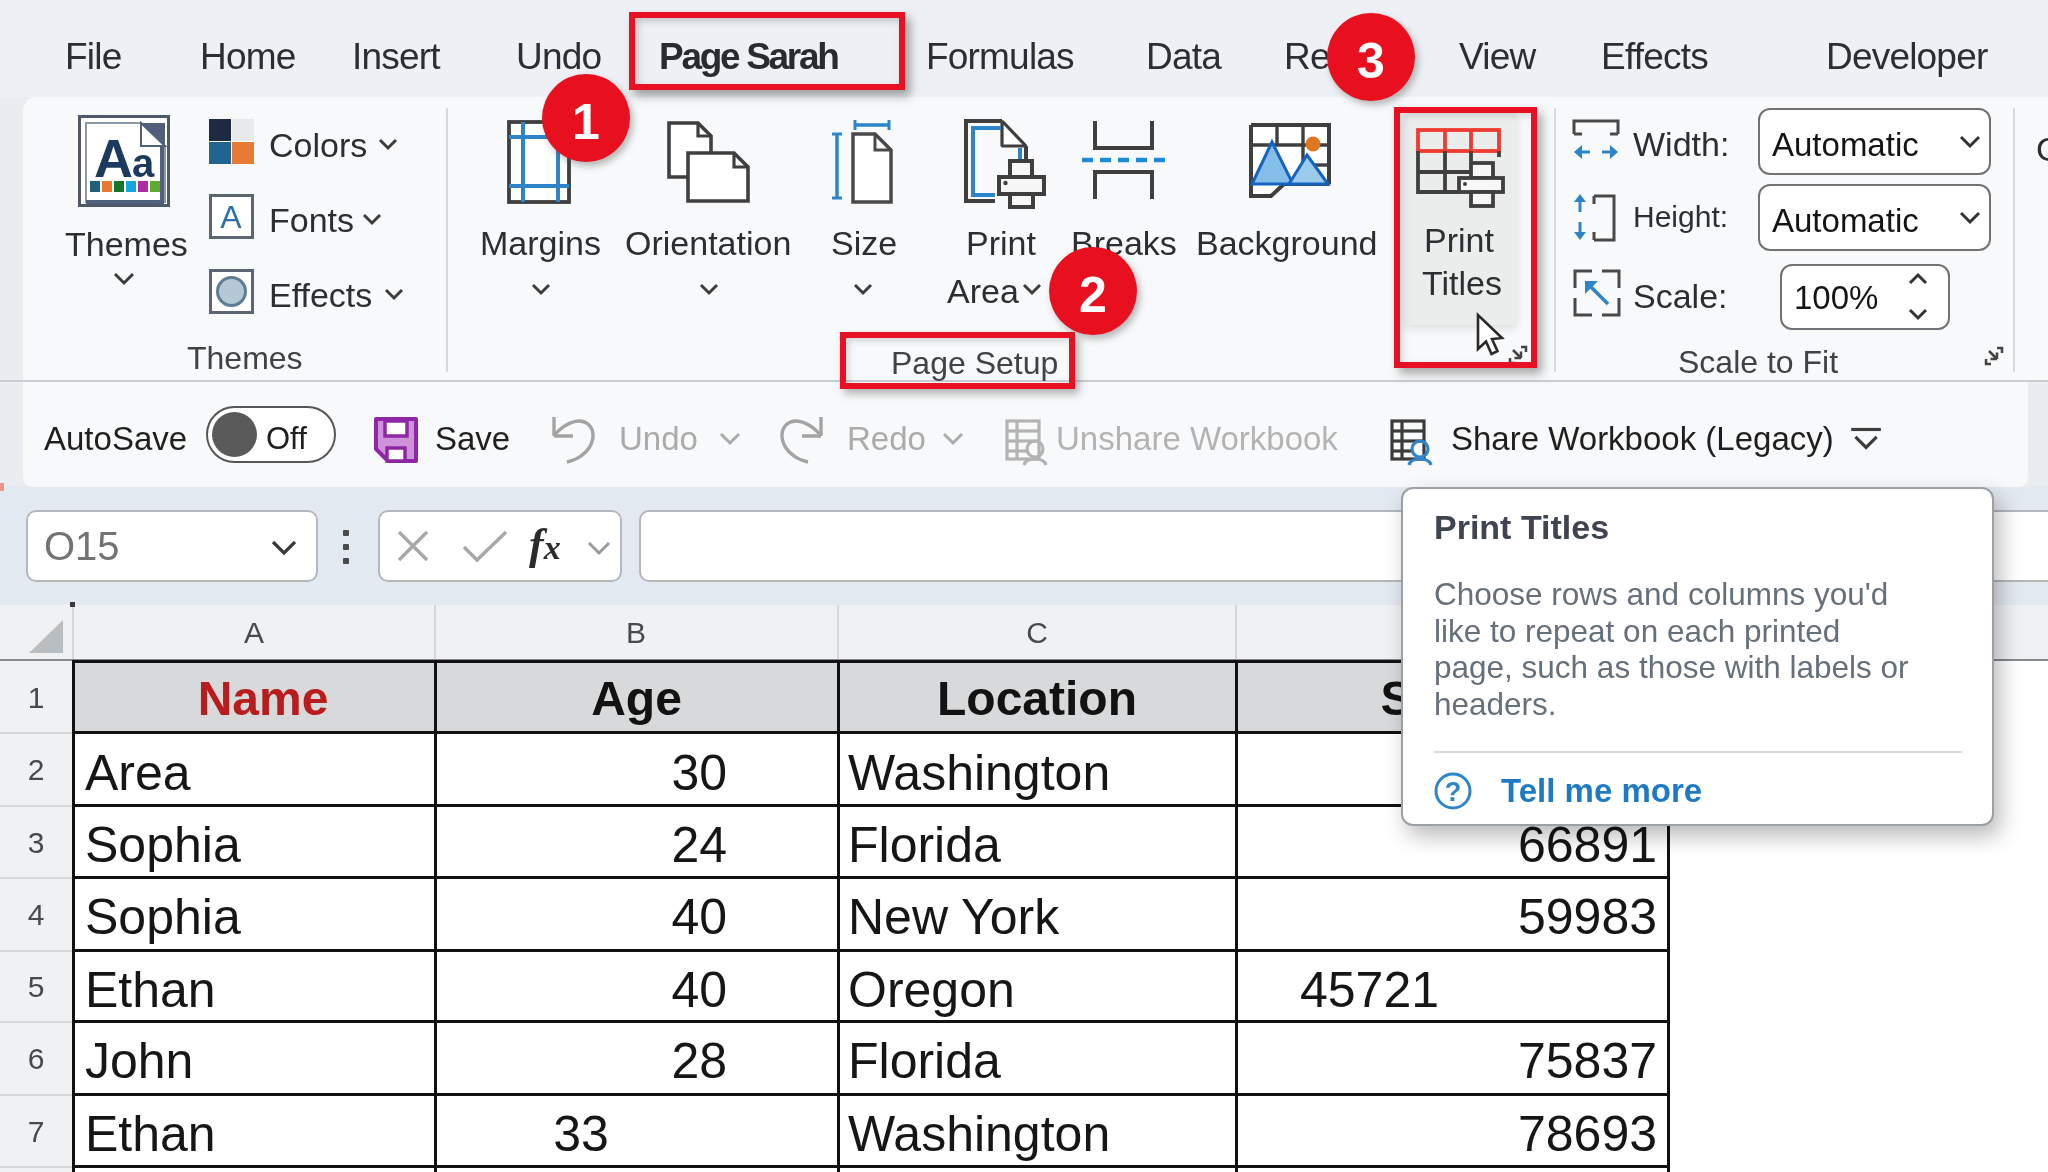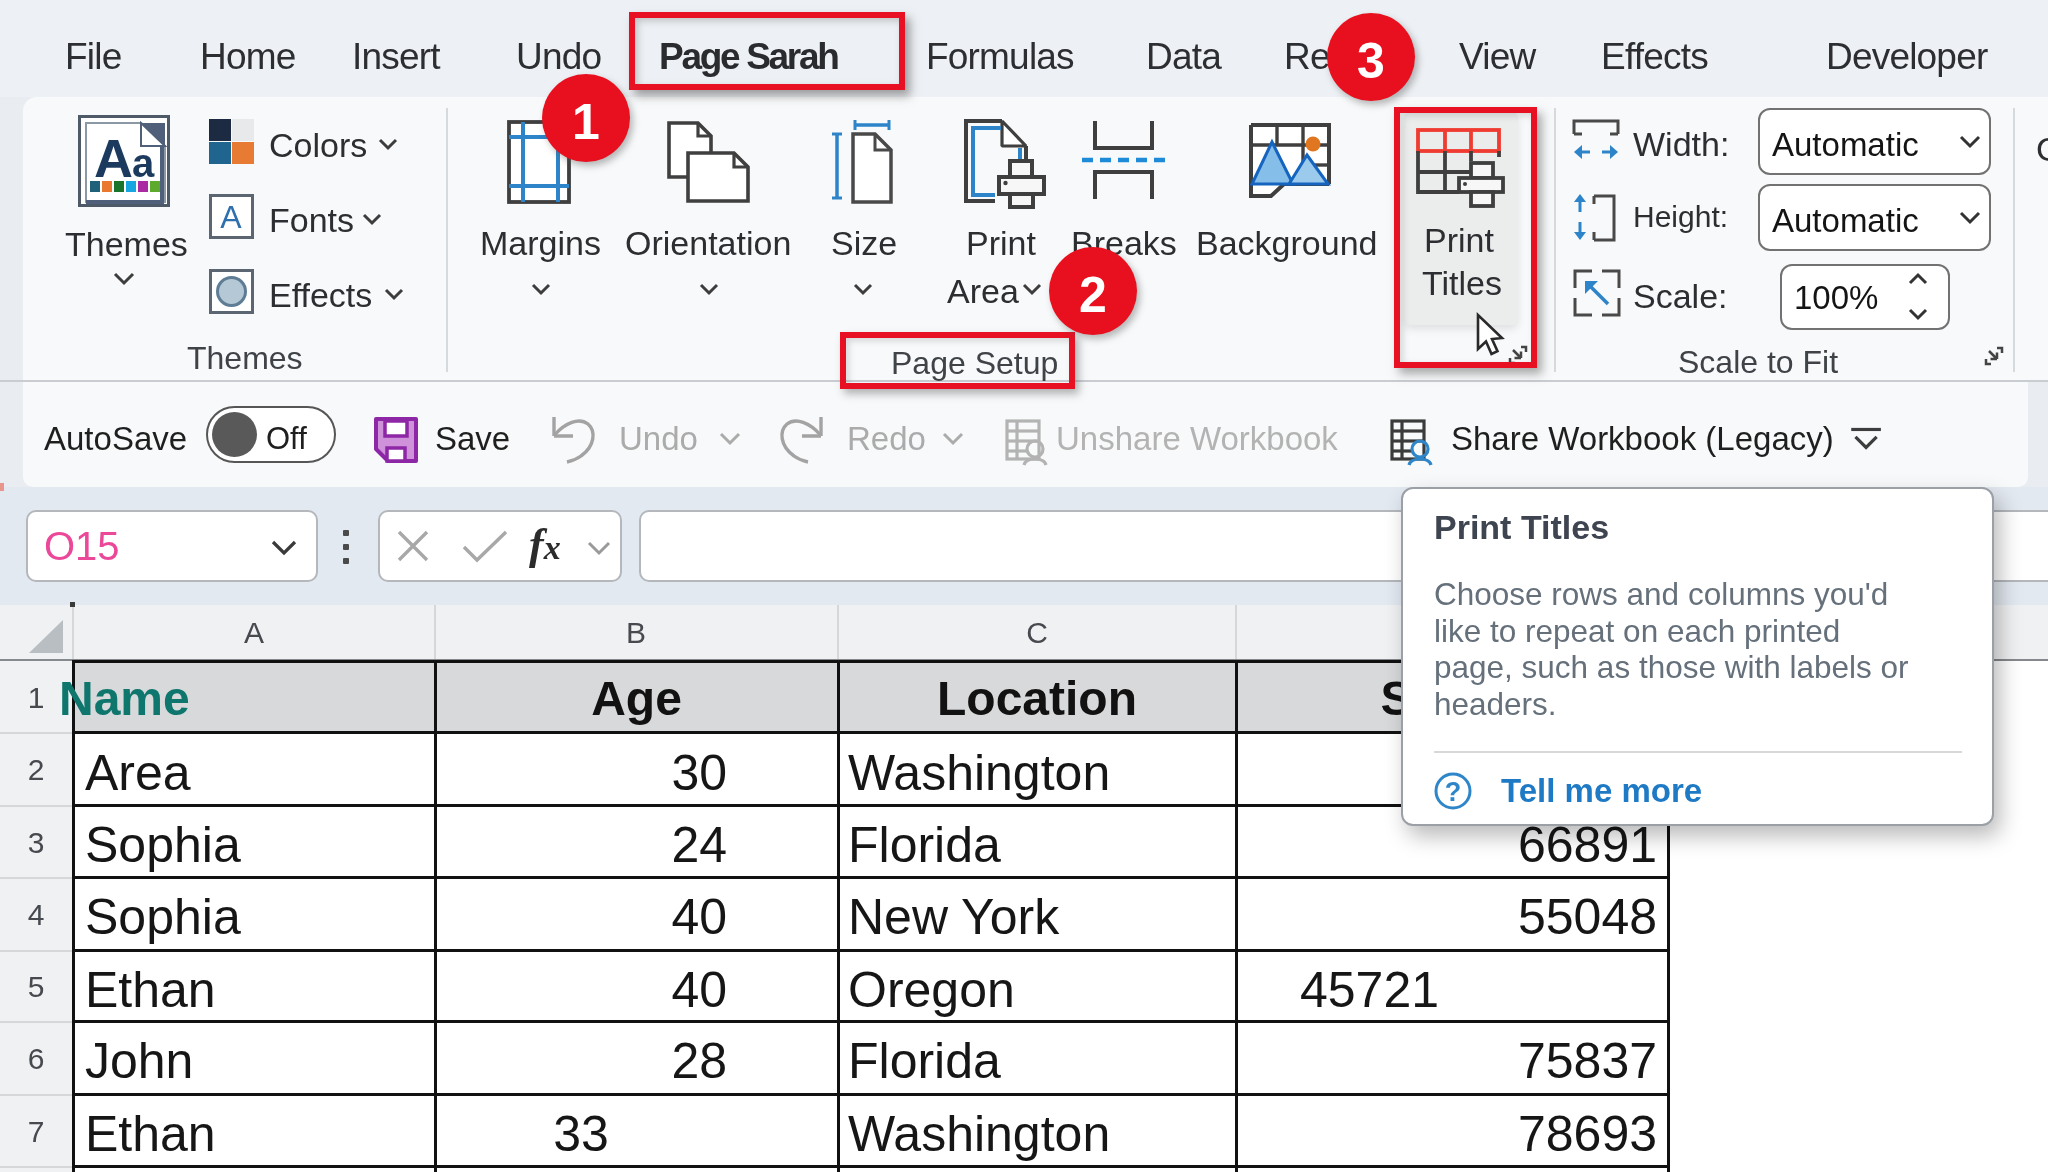--- a/index.html
+++ b/index.html
@@ -287,21 +287,21 @@
     <path d="M20 47 C22 39 40 39 42 47"></path>
   </g>
 </svg>
 <div class="tx" style="left:1451px;top:420px;font-size:33px;color:#1f1f1f">Share Workbook (Legacy)</div>
 <svg style="left:1847px;top:427px" width="36" height="24" viewBox="0 0 34 22">
   <line x1="4" y1="2" x2="32" y2="2" stroke="#3d3d3d" stroke-width="3"></line>
   <path d="M8 9 L18 19 L28 9" fill="none" stroke="#3d3d3d" stroke-width="3"></path>
 </svg>
 
 <div class="abs" style="left:26px;top:510px;width:292px;height:72px;background:#fff;border:2px solid #b4b8bd;border-radius:10px"></div>
-<div class="tx" style="left:44px;top:524px;font-size:40px;color:#ec4899">O15</div>
+<div class="tx" style="left:44px;top:524px;font-size:40px;color:#737373">O15</div>
 <svg style="left:270px;top:539px" width="28" height="18" viewBox="0 0 28 18">
     <path d="M3 3 L14 14 L25 3" fill="none" stroke="#3a3a3a" stroke-width="3.2"></path>
   </svg>
 <div class="abs" style="left:343px;top:530px;width:6px;height:6px;background:#4a4a4a;border-radius:1px"></div>
 <div class="abs" style="left:343px;top:544px;width:6px;height:6px;background:#4a4a4a;border-radius:1px"></div>
 <div class="abs" style="left:343px;top:558px;width:6px;height:6px;background:#4a4a4a;border-radius:1px"></div>
 <div class="abs" style="left:378px;top:510px;width:244px;height:72px;background:#fff;border:2px solid #b4b8bd;border-radius:10px"></div>
 <svg style="left:396px;top:529px" width="34" height="34" viewBox="0 0 34 34">
     <path d="M3 3 L31 31 M31 3 L3 31" stroke="#a8a8a8" stroke-width="3.4" fill="none"></path>
   </svg>
@@ -352,21 +352,21 @@
 <div class="abs" style="left:72px;top:876px;width:1598px;height:3px;background:#111"></div>
 <div class="abs" style="left:72px;top:949px;width:1598px;height:3px;background:#111"></div>
 <div class="abs" style="left:72px;top:1020px;width:1598px;height:3px;background:#111"></div>
 <div class="abs" style="left:72px;top:1093px;width:1598px;height:3px;background:#111"></div>
 <div class="abs" style="left:72px;top:1165px;width:1598px;height:3px;background:#111"></div>
 <div class="abs" style="left:72px;top:660px;width:3px;height:512px;background:#111"></div>
 <div class="abs" style="left:434px;top:660px;width:3px;height:512px;background:#111"></div>
 <div class="abs" style="left:837px;top:660px;width:3px;height:512px;background:#111"></div>
 <div class="abs" style="left:1235px;top:660px;width:3px;height:512px;background:#111"></div>
 <div class="abs" style="left:1667px;top:660px;width:3px;height:512px;background:#111"></div>
-<div class="tx" style="left:59px;top:671px;width:362px;text-align:left;font-size:48px;font-weight:bold;color:#0f766e">Name</div>
+<div class="tx" style="left:82px;top:671px;width:362px;text-align:center;font-size:48px;font-weight:bold;color:#b91c1c">Name</div>
 <div class="tx" style="left:435px;top:671px;width:403px;text-align:center;font-size:48px;font-weight:bold;color:#121212">Age</div>
 <div class="tx" style="left:838px;top:671px;width:398px;text-align:center;font-size:48px;font-weight:bold;color:#121212">Location</div>
 <div class="tx" style="left:1236px;top:671px;width:433px;text-align:center;font-size:48px;font-weight:bold;color:#121212">Salary</div>
 <div class="tx" style="left:85px;top:744px;font-size:50px;color:#161616">Area</div>
 <div class="tx" style="left:85px;top:816px;font-size:50px;color:#161616">Sophia</div>
 <div class="tx" style="left:85px;top:888px;font-size:50px;color:#161616">Sophia</div>
 <div class="tx" style="left:85px;top:961px;font-size:50px;color:#161616">Ethan</div>
 <div class="tx" style="left:85px;top:1032px;font-size:50px;color:#161616">John</div>
 <div class="tx" style="left:85px;top:1105px;font-size:50px;color:#161616">Ethan</div>
 <div class="tx" style="left:435px;top:744px;width:292px;text-align:right;font-size:50px;color:#161616">30</div>
@@ -375,21 +375,21 @@
 <div class="tx" style="left:435px;top:961px;width:292px;text-align:right;font-size:50px;color:#161616">40</div>
 <div class="tx" style="left:435px;top:1032px;width:292px;text-align:right;font-size:50px;color:#161616">28</div>
 <div class="tx" style="left:435px;top:1105px;width:292px;text-align:center;font-size:50px;color:#161616">33</div>
 <div class="tx" style="left:848px;top:744px;font-size:50px;color:#161616">Washington</div>
 <div class="tx" style="left:848px;top:816px;font-size:50px;color:#161616">Florida</div>
 <div class="tx" style="left:848px;top:888px;font-size:50px;color:#161616">New York</div>
 <div class="tx" style="left:848px;top:961px;font-size:50px;color:#161616">Oregon</div>
 <div class="tx" style="left:848px;top:1032px;font-size:50px;color:#161616">Florida</div>
 <div class="tx" style="left:848px;top:1105px;font-size:50px;color:#161616">Washington</div>
 <div class="tx" style="left:1300px;top:816px;width:357px;text-align:right;font-size:50px;color:#161616">66891</div>
-<div class="tx" style="left:1300px;top:888px;width:357px;text-align:right;font-size:50px;color:#161616">55048</div>
+<div class="tx" style="left:1300px;top:888px;width:357px;text-align:right;font-size:50px;color:#161616">59983</div>
 <div class="tx" style="left:1300px;top:961px;width:357px;font-size:50px;color:#161616">45721</div>
 <div class="tx" style="left:1300px;top:1032px;width:357px;text-align:right;font-size:50px;color:#161616">75837</div>
 <div class="tx" style="left:1300px;top:1105px;width:357px;text-align:right;font-size:50px;color:#161616">78693</div>
 
 <div class="abs" style="left:1401px;top:487px;width:593px;height:339px;background:#fff;border:2px solid #9aa0a5;border-radius:12px;box-shadow:6px 10px 22px rgba(0,0,0,0.28)"></div>
 <div class="tx" style="left:1434px;top:508px;font-size:34px;font-weight:bold;color:#3e4450">Print Titles</div>
 <div class="tx" style="left:1434px;top:576px;font-size:31.5px;color:#65707b;line-height:36.6px">Choose rows and columns you'd<br>like to repeat on each printed<br>page, such as those with labels or<br>headers.</div>
 <div class="abs" style="left:1434px;top:751px;width:528px;height:2px;background:#d8d8d8"></div>
 <svg style="left:1433px;top:771px" width="42" height="42" viewBox="0 0 42 42">
   <circle cx="20" cy="20" r="17" fill="none" stroke="#2e86c9" stroke-width="3"></circle>

